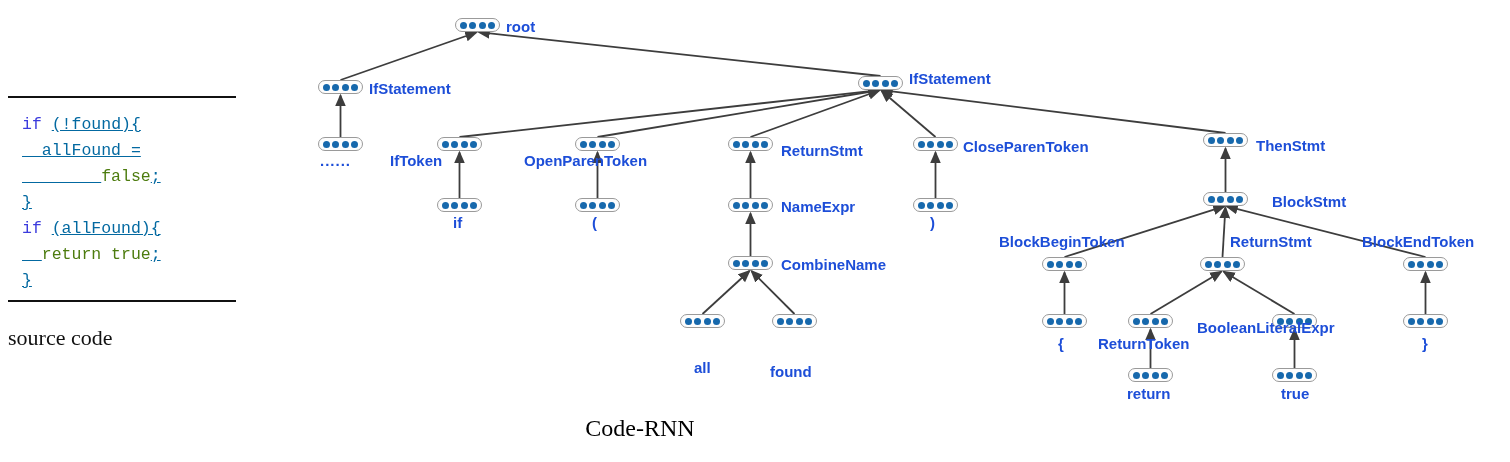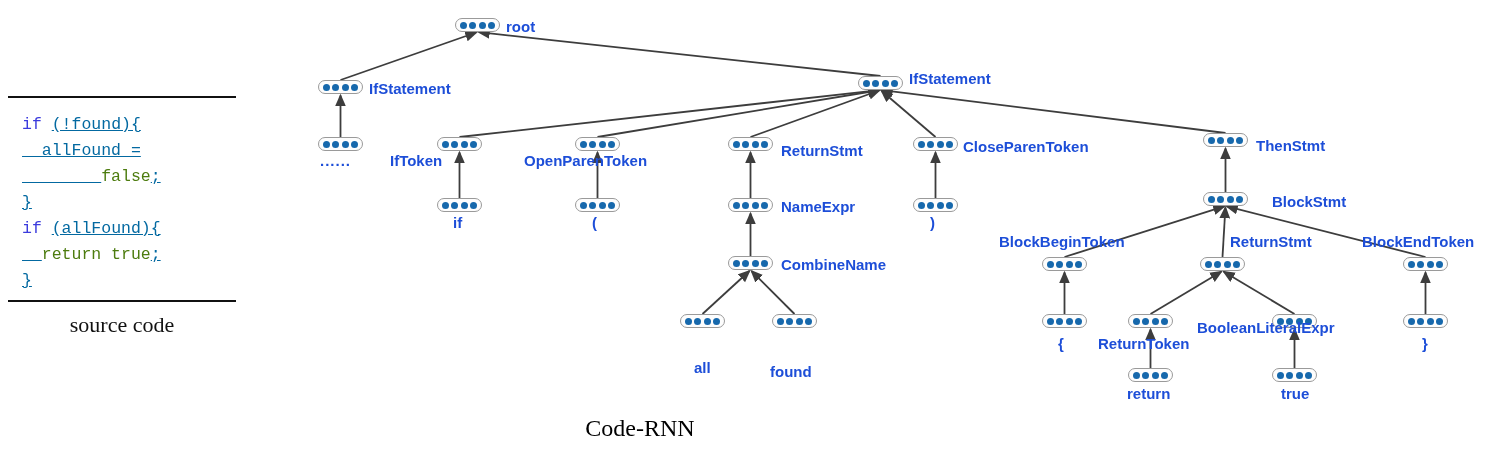--- a/index.html
+++ b/index.html
@@ -14,21 +14,21 @@
   .code-block {
     font-family:"Liberation Mono", monospace;
     font-size:16.5px; line-height:26px;
     color:#555555; padding:14px 0 6px 14px; white-space:pre;
   }
   .kw { color:#3b3bdd; }
   .lit { color:#4d7c0f; }
   .plain { color:#0369a1;text-decoration:underline; }
   .panel-caption {
     font-family:"Liberation Serif", serif;
-    font-size:22px; color:#111; text-align:center; padding-top:10px;
+    font-size:22px; color:#111; text-align:left; padding-top:23px;
   }
 
   
   .diagram { position:absolute; left:0; top:0; width:1510px; height:420px; }
   .edges { position:absolute; left:0; top:0; width:1510px; height:420px; }
 
   .node {
     position:absolute; width:45px; height:14px;
     border:1.6px solid #9a9a9a; border-radius:7px;
     background:#fdfdfd; box-sizing:border-box;

